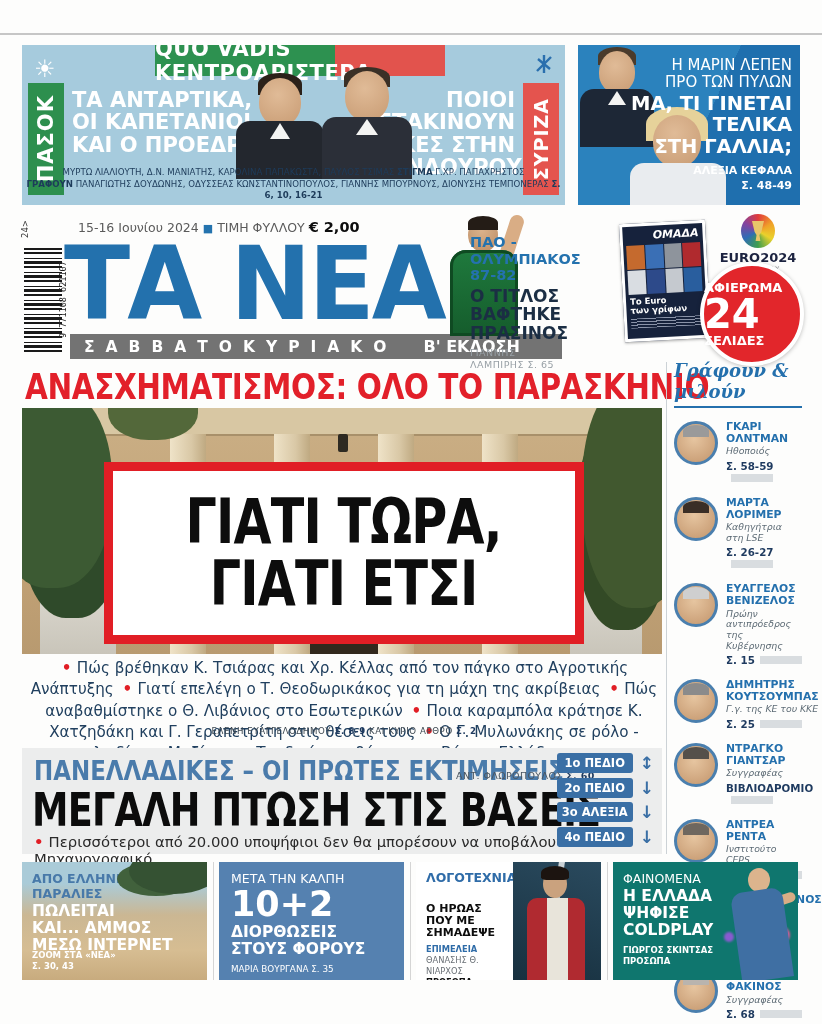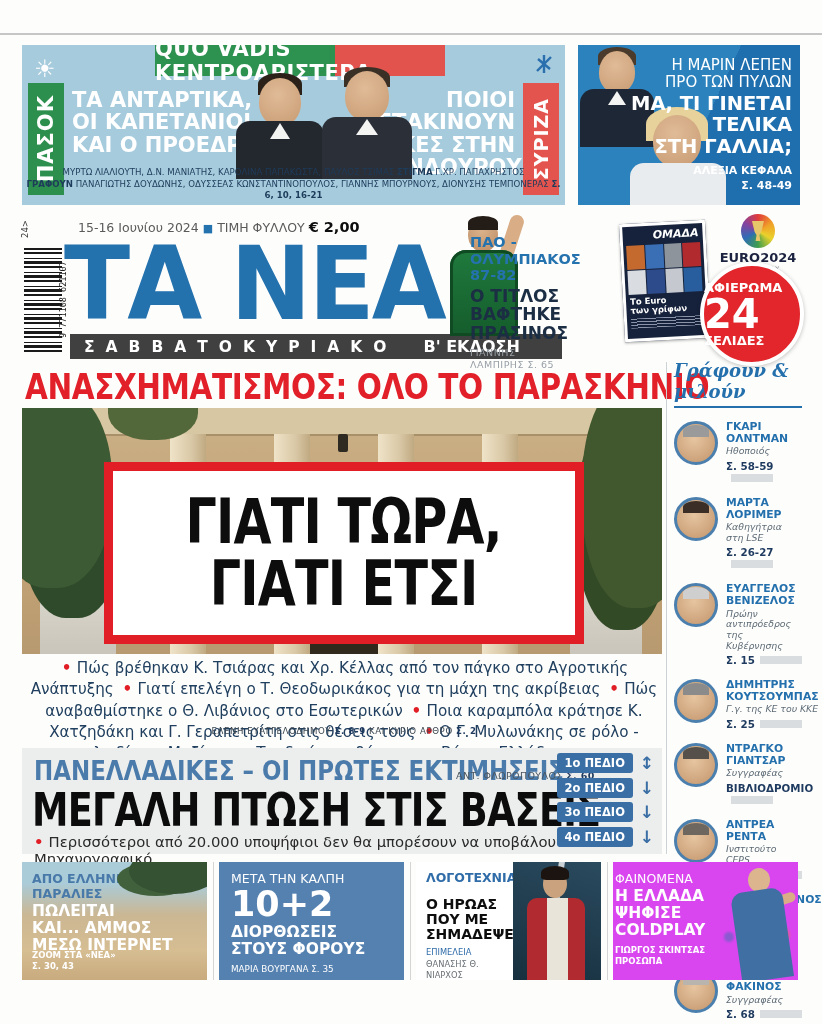--- a/index.html
+++ b/index.html
@@ -38,21 +38,21 @@
   
   .issue-no { position:absolute; left:20px; top:220px; font-size:8.5px; color:#333; writing-mode:vertical-rl; transform:rotate(180deg); }
   .barcode { position:absolute; left:24px; top:248px; width:38px; height:104px;
              background:repeating-linear-gradient(0deg,#1a1a1a 0 2px,#fff 2px 4px,#1a1a1a 4px 7px,#fff 7px 9px,#1a1a1a 9px 10px,#fff 10px 14px); }
   .barcode-num { position:absolute; left:58px; top:248px; height:104px; font-family:"DejaVu Sans Mono",monospace; font-size:8.5px; color:#222;
                  writing-mode:vertical-rl; transform:rotate(180deg); text-align:center; }
   .dateline { position:absolute; left:78px; top:219px; font-size:12.5px; color:#5a5a5a; }
   .dateline .sq { color:#2473ae; font-size:11px; }
   .dateline .price { color:#0d0d0d; font-weight:bold; font-size:14.5px; }
   .logo { position:absolute; left:64px; top:224px; font-size:102px; font-weight:900; color:#2371ad; letter-spacing:-3px; transform:scaleX(.95); transform-origin:left; }
-  .band { position:absolute; left:70px; top:334px; width:492px; height:25px; background:#404040; display:flex; align-items:center; }
+  .band { position:absolute; left:70px; top:334px; width:492px; height:25px; background:#737373; display:flex; align-items:center; }
   .band .sat { color:#fff; font-size:15.5px; font-weight:bold; letter-spacing:11px; margin-left:14px; white-space:nowrap; }
   .band .ekd { color:#fff; font-size:16px; font-weight:bold; margin-left:26px; white-space:nowrap; }
 
   
   .player { position:absolute; left:428px; top:208px; width:108px; height:128px; z-index:4; }
   .player .arm { position:absolute; left:76px; top:6px; width:14px; height:52px; background:#d9ad85; border-radius:7px; transform:rotate(18deg); }
   .player .head { position:absolute; left:40px; top:10px; width:30px; height:34px; border-radius:50%; background:radial-gradient(circle at 45% 35%,#dcb38c,#b98a62); }
   .player .hair { position:absolute; left:40px; top:8px; width:30px; height:14px; border-radius:50% 50% 0 0; background:#241c16; }
   .player .jersey { position:absolute; left:22px; top:42px; width:68px; height:86px; border-radius:16px 16px 0 0;
                     background:linear-gradient(180deg,#1f7a3d,#155c2c); box-shadow:inset 0 0 0 3px #0f4a22; }
@@ -149,32 +149,32 @@
   .b-kicker-white { color:#fff; font-size:12.5px; }
   .b-head-white { color:#fff; font-weight:900; font-size:15.5px; line-height:1.1; margin-top:2px; }
   .b-small-white { color:#fff; font-weight:bold; font-size:8.5px; line-height:1.3; }
   .beach { left:22px; background:linear-gradient(180deg,#aacbd8 0 18%,#cbb793 45%,#d6bd92 75%,#c8ab7e 100%); padding:9px 10px; }
   .beach .foliage { position:absolute; right:-12px; top:-14px; width:90px; height:46px; border-radius:50%; background:#355233; box-shadow:-18px 8px 0 -6px #41613c; }
   .beach .byl { position:absolute; left:10px; bottom:8px; }
   .taxbox { left:219px; background:#5581b0; padding:9px 12px; }
   .taxbox .big { color:#fff; font-weight:900; font-size:35px; line-height:1; margin-top:1px; }
   .taxbox .byl { margin-top:6px; color:#fff; font-size:8.8px; }
   .litbox { left:416px; background:#fff; padding:8px 0 0 10px; }
-  .lit-head { color:#0d0d0d; font-weight:900; font-size:14px; line-height:1.08; margin-top:12px; }
+  .lit-head { color:#0d0d0d; font-weight:900; font-size:11px; line-height:1.08; margin-top:18px; }
   .lit-small { font-size:8.3px; line-height:1.35; margin-top:5px; }
-  .lit-small .lab { color:#2f6ca8; font-weight:normal; }
+  .lit-small .lab { color:#2f6ca8; font-weight:bold; }
   .lit-small .nm { color:#6a7076; }
   .lit-small .sec { color:#111; font-weight:bold; }
   .knight { position:absolute; right:0; top:0; width:88px; height:118px; background:linear-gradient(200deg,#2a4a5e,#17303f); }
   .knight .head { position:absolute; left:30px; top:8px; width:24px; height:28px; border-radius:50%; background:#caa27e; }
   .knight .hair { position:absolute; left:28px; top:4px; width:28px; height:14px; border-radius:50% 50% 20% 20%; background:#1c1410; }
   .knight .tunic { position:absolute; left:14px; top:36px; width:58px; height:82px; border-radius:10px 10px 0 0;
                    background:linear-gradient(90deg,#b02a30 0 35%,#e8e4da 35% 70%,#b02a30 70% 100%); }
   .knight .sword { position:absolute; left:40px; top:-4px; width:6px; height:92px; background:linear-gradient(180deg,#cfd6da,#9aa4ab); transform:rotate(8deg); }
-  .coldbox { left:613px; background:#d946ef; padding:9px 0 0 2px; }
+  .coldbox { left:613px; background:#0f766e; padding:9px 0 0 10px; }
   .bokeh { position:absolute; border-radius:50%; filter:blur(1px); }
   .singer-head { position:absolute; right:28px; top:6px; width:22px; height:24px; border-radius:50%; background:#dcb48d; }
   .singer-body { position:absolute; right:10px; top:28px; width:52px; height:90px; border-radius:12px 12px 0 0; background:#3f6fa3; transform:rotate(-8deg); }
   .singer-arm { position:absolute; right:2px; top:34px; width:34px; height:10px; border-radius:5px; background:#d9ad85; transform:rotate(-18deg); }
 </style>
 </head>
 <body>
 
 <div class="page">
   <div class="top-rule"></div>
@@ -364,21 +364,21 @@
     <div class="fields">
       <div class="frow">
         <span class="fbadge">1ο ΠΕΔΙΟ</span>
         <span class="farrow">↕</span>
       </div>
       <div class="frow">
         <span class="fbadge">2ο ΠΕΔΙΟ</span>
         <span class="farrow">↓</span>
       </div>
       <div class="frow">
-        <span class="fbadge">3ο ΠΕΔΙΟ</span>
+        <span class="fbadge">3ο ΑΛΕΞΙΑ</span>
         <span class="farrow">↓</span>
       </div>
       <div class="frow">
         <span class="fbadge">4ο ΠΕΔΙΟ</span>
         <span class="farrow">↓</span>
       </div>
     </div>
   </div>
 
   <div class="vrule"></div>

